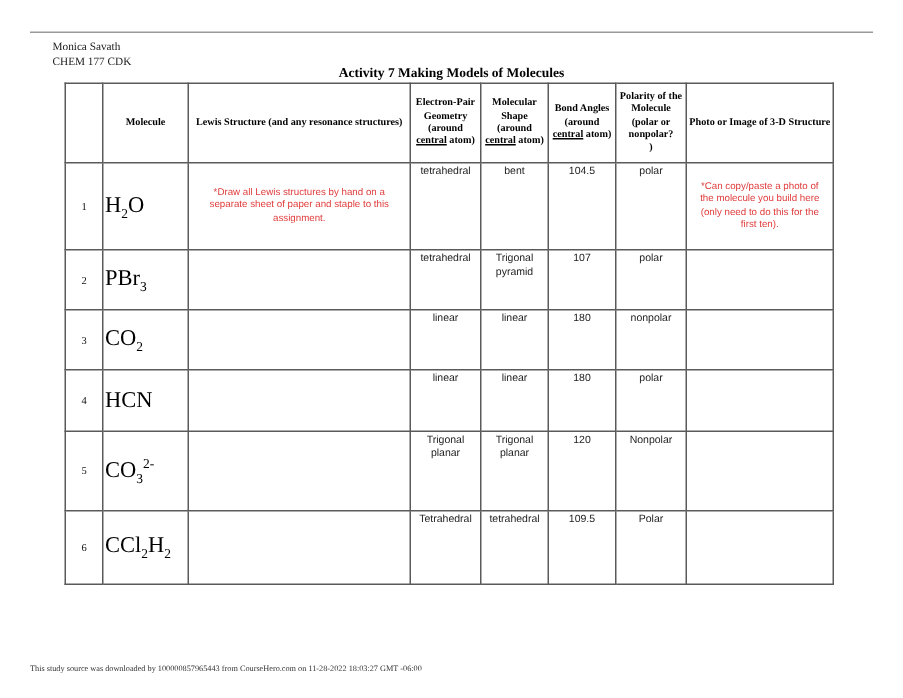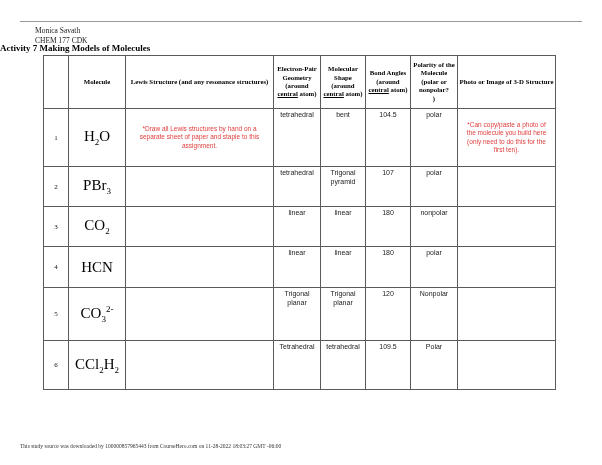--- a/index.html
+++ b/index.html
@@ -24,21 +24,21 @@
     position: absolute;
     left: 35px; top: 26px;
     font-size: 7.5px;
     line-height: 9.5px;
     color: #1a1a1a;
   }
   .doc-title {
     position: absolute;
     left: 0; top: 43px;
     width: 602px;
-    text-align: left;
+    text-align: center;
     font-size: 9px;
     font-weight: bold;
     color: #000;
   }
   table.molecules {
     position: absolute;
     left: 43px; top: 55px;
     border-collapse: collapse;
     table-layout: fixed;
     width: 512px;
@@ -58,21 +58,21 @@
     white-space: pre-line;
     color: #000;
   }
   td.c-num {
     font-size: 7px;
     text-align: center;
     vertical-align: middle;
     font-family: "Liberation Serif", serif;
   }
   td.c-molecule {
-    text-align: center;
+    text-align: left;
     vertical-align: middle;
     font-family: "Liberation Serif", serif;
     font-size: 15px;
     color: #000;
   }
   td.c-molecule sub { font-size: 9px; }
   td.c-molecule sup { font-size: 9px; }
   td.c-lewis { vertical-align: middle; padding: 0; }
   td.c-value {
     font-family: "Liberation Sans", sans-serif;

